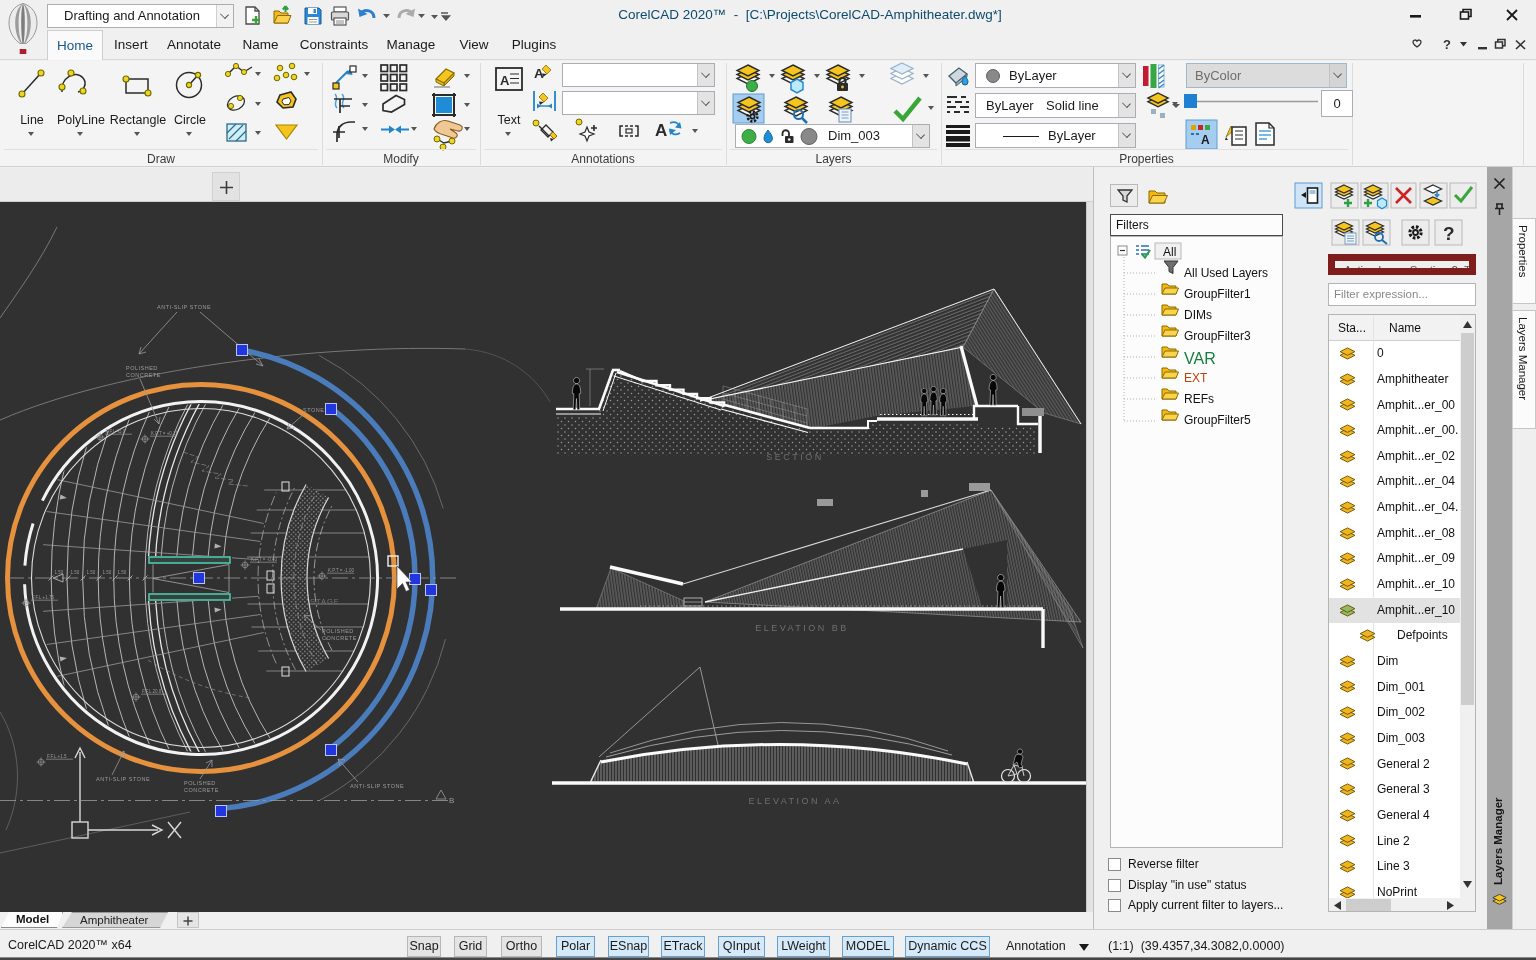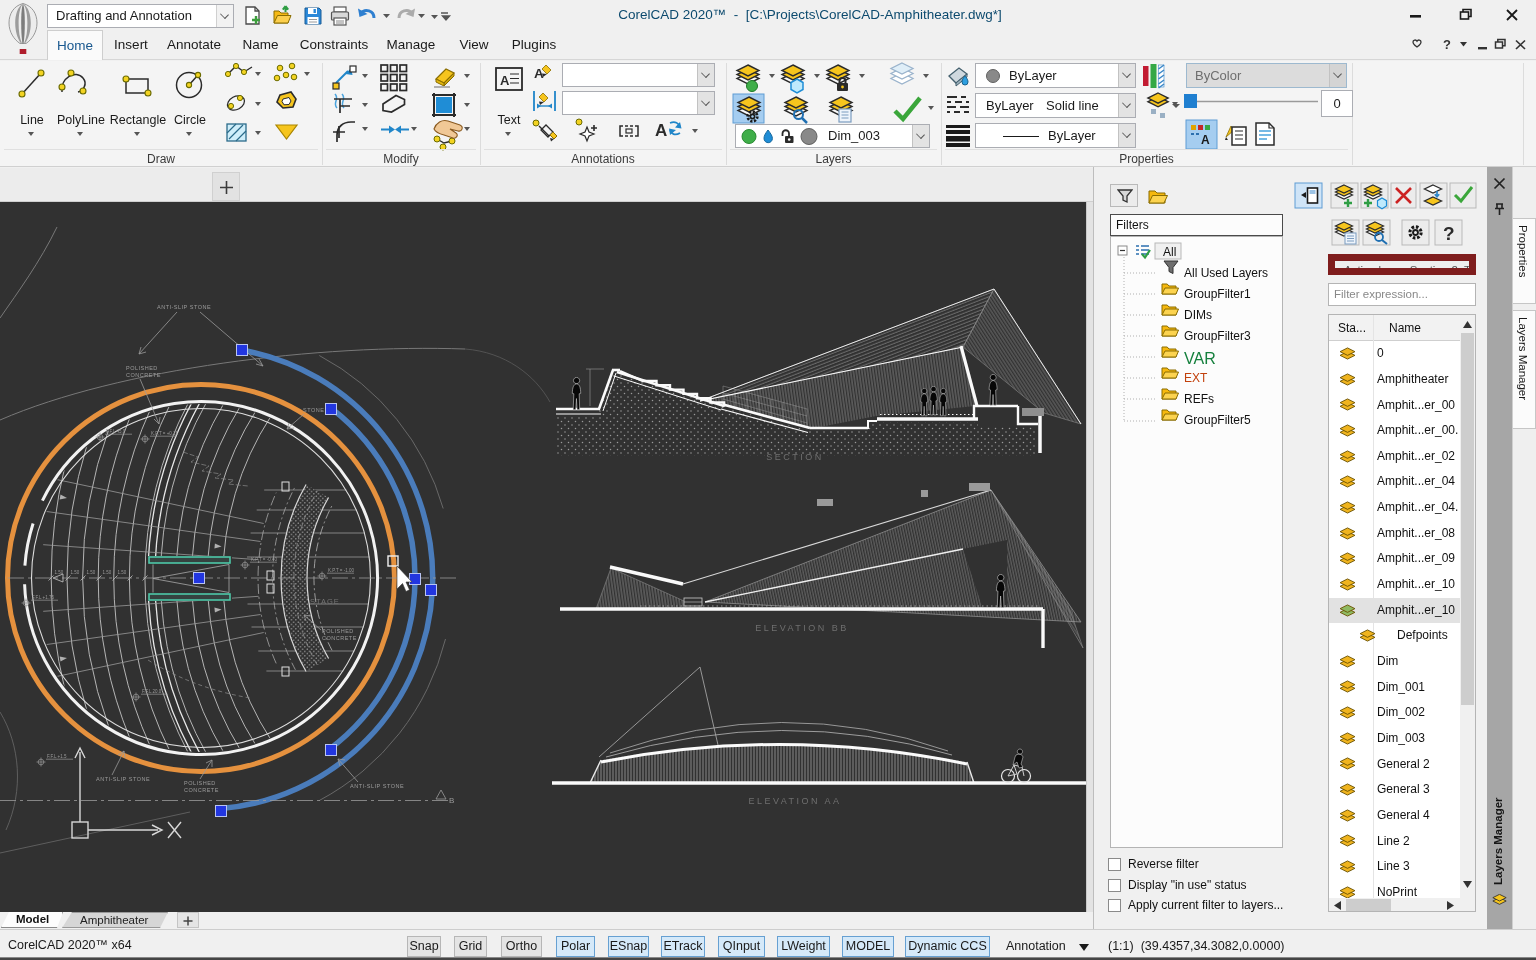--- a/index.html
+++ b/index.html
@@ -45,21 +45,21 @@
   <div class="ab" id="titlebar">
 
     <svg class="ab" style="left:6px;top:2px;z-index:30" width="34" height="57" viewBox="0 0 34 57">
       <path d="M17 1.5 C7.5 4 3 12 3 21 C3 30 8 37.5 14 41.5 L20 41.5 C26 37.5 31 30 31 21 C31 12 26.5 4 17 1.5Z" fill="#ececec" stroke="#8f8f8f" stroke-width="0.9"></path>
       <path d="M17 1.5 C11.5 5 9.2 13 9.2 21 C9.2 29 11.5 36.5 15 41.5 L16 41.5 C13.5 36 12.6 29 12.6 21 C12.6 13 13.8 5.5 17 1.5Z" fill="#9c9c9c"></path>
       <path d="M17 1.5 C22.5 5 24.8 13 24.8 21 C24.8 29 22.5 36.5 19 41.5 L18 41.5 C20.5 36 21.4 29 21.4 21 C21.4 13 20.2 5.5 17 1.5Z" fill="#9c9c9c"></path>
       <path d="M17 1.5 C15.5 6 15.2 13 15.2 21 C15.2 29 15.6 36 16.4 41.5 L17.6 41.5 C18.4 36 18.8 29 18.8 21 C18.8 13 18.5 6 17 1.5Z" fill="#7d7d7d"></path>
       <rect x="13.7" y="47" width="6.6" height="5" fill="#b01d2c"></rect>
     </svg>
 
-    <div class="combo" style="left:47px;top:4px;width:187px;height:24px;line-height:22px;padding-left:8px">Drafting and Annotation<span class="cb" style="background:#f2f2f2;border-left:1px solid #d0d0d0"></span></div>
+    <div class="combo" style="left:47px;top:4px;width:187px;height:24px;line-height:22px;padding-left:16px">Drafting and Annotation<span class="cb" style="background:#f2f2f2;border-left:1px solid #d0d0d0"></span></div>
 
     <svg class="ab" style="left:243px;top:5px" width="210" height="22" viewBox="0 0 210 22">
 
       <path d="M3 2 L12 2 L16 6 L16 19 L3 19 Z" fill="#fff" stroke="#4a4a4a" stroke-width="1.3"></path>
       <path d="M12 2 L12 6 L16 6" fill="none" stroke="#4a4a4a" stroke-width="1.3"></path>
       <path d="M13 11 L13 19 M9 15 L17 15" stroke="#3d9e3d" stroke-width="2.4" fill="none"></path>
 
       <g transform="translate(29,0)">
         <path d="M2 6 L2 18 L16 18 L16 8 L9 8 L7 6 Z" fill="#f5b915" stroke="#8a6d00" stroke-width="1"></path>
         <path d="M2 18 L5.5 10.5 L19 10.5 L16 18 Z" fill="#fccf4d" stroke="#8a6d00" stroke-width="1"></path>

